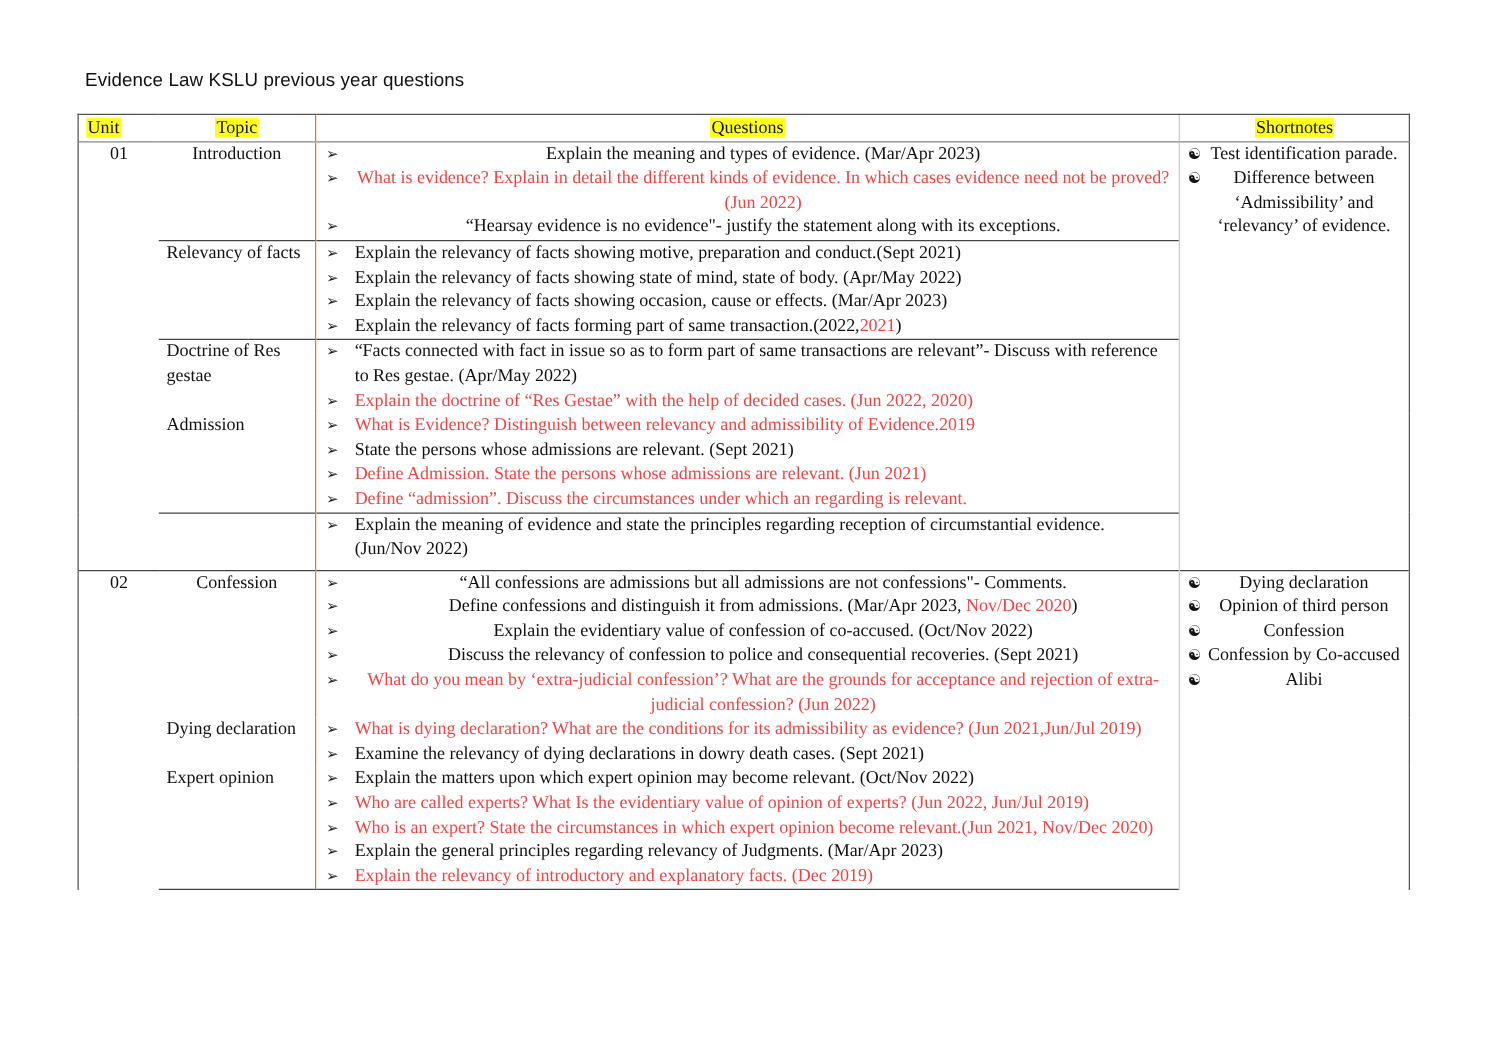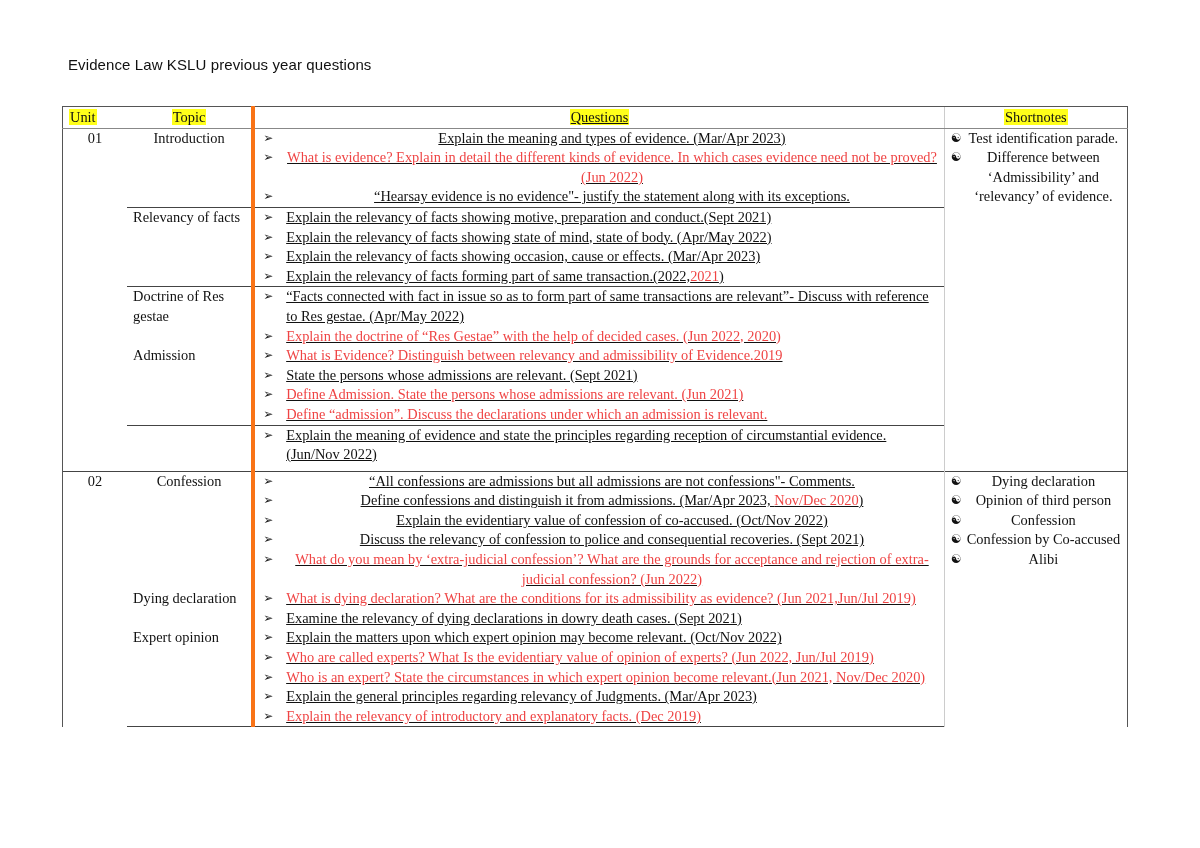--- a/index.html
+++ b/index.html
@@ -1,27 +1,27 @@
 <!DOCTYPE html>
 <html><head>
 <meta charset="utf-8">
 <style>
   html, body { margin: 0; padding: 0; background: #ffffff; }
   body { width: 1200px; height: 848px; position: relative; overflow: hidden;
          font-family: "Liberation Serif", serif; color: #111; }
   .title { position: absolute; left: 68px; top: 56px; font-family: "Liberation Sans", sans-serif;
            font-size: 15px; font-weight: normal; color: #111; letter-spacing: 0.1px; }
-  table.qt { position: absolute; left: 62px; top: 106px; width: 1066px; border-collapse: collapse;
+  table.qt { position: absolute; left: 62px; top: 91px; width: 1066px; border-collapse: collapse;
              font-size: 14.4px; line-height: 19.6px; }
   table.qt td, table.qt th { vertical-align: top; padding: 0 6px; }
   table.qt th { font-weight: normal; text-align: center; border-bottom: 1px solid #888; padding-top: 1px; padding-bottom: 0; }
   .hl { background: #ffff1a; padding: 0 1px; }
   .c-unit { width: 52px; border-left: 1.5px solid #555; }
   .c-topic { width: 112px; margin-top: 25px; }
-  .c-q { width: 676px; border-left: 4px solid #f97316; text-decoration: underline; }
+  .c-q { width: 676px; border-left: 1px solid #f97316; }
   .c-s { width: 170px; border-left: 1px solid #ccc; border-right: 1.5px solid #555; }
   tr.head th { border-top: 1.5px solid #555; }
   tr.head th.c-unit { text-align: left; }
   tr.unit-start td { border-top: 1.5px solid #444; text-align: center; }
   tr.sep td.c-topic, tr.sep td.c-q { border-top: 1px solid #444; }
   tr.last td { border-bottom: 1.5px solid #444; }
   ul.ql { list-style: none; margin: 0; padding: 0; }
   ul.ql li { position: relative; padding-left: 25px; }
   ul.ql li::before { content: "\27A2"; position: absolute; left: 2px; top: 0; font-size: 12px; color: #222;
                      font-family: "DejaVu Sans", sans-serif; }
@@ -85,21 +85,21 @@
         </ul>
       </td>
     </tr>
     <tr>
       <td class="c-topic">Admission</td>
       <td class="c-q">
         <ul class="ql">
           <li class="purple">What is Evidence? Distinguish between relevancy and admissibility of Evidence.2019</li>
           <li>State the persons whose admissions are relevant. (Sept 2021)</li>
           <li class="purple">Define Admission. State the persons whose admissions are relevant. (Jun 2021)</li>
-          <li class="purple">Define “admission”. Discuss the declarations under which an admission is relevant.</li>
+          <li class="purple">Define “admission”. Discuss the circumstances under which an regarding is relevant.</li>
         </ul>
       </td>
     </tr>
     <tr class="sep">
       <td class="c-topic"></td>
       <td class="c-q pad-b">
         <ul class="ql">
           <li>Explain the meaning of evidence and state the principles regarding reception of circumstantial evidence. (Jun/Nov 2022)</li>
         </ul>
       </td>

